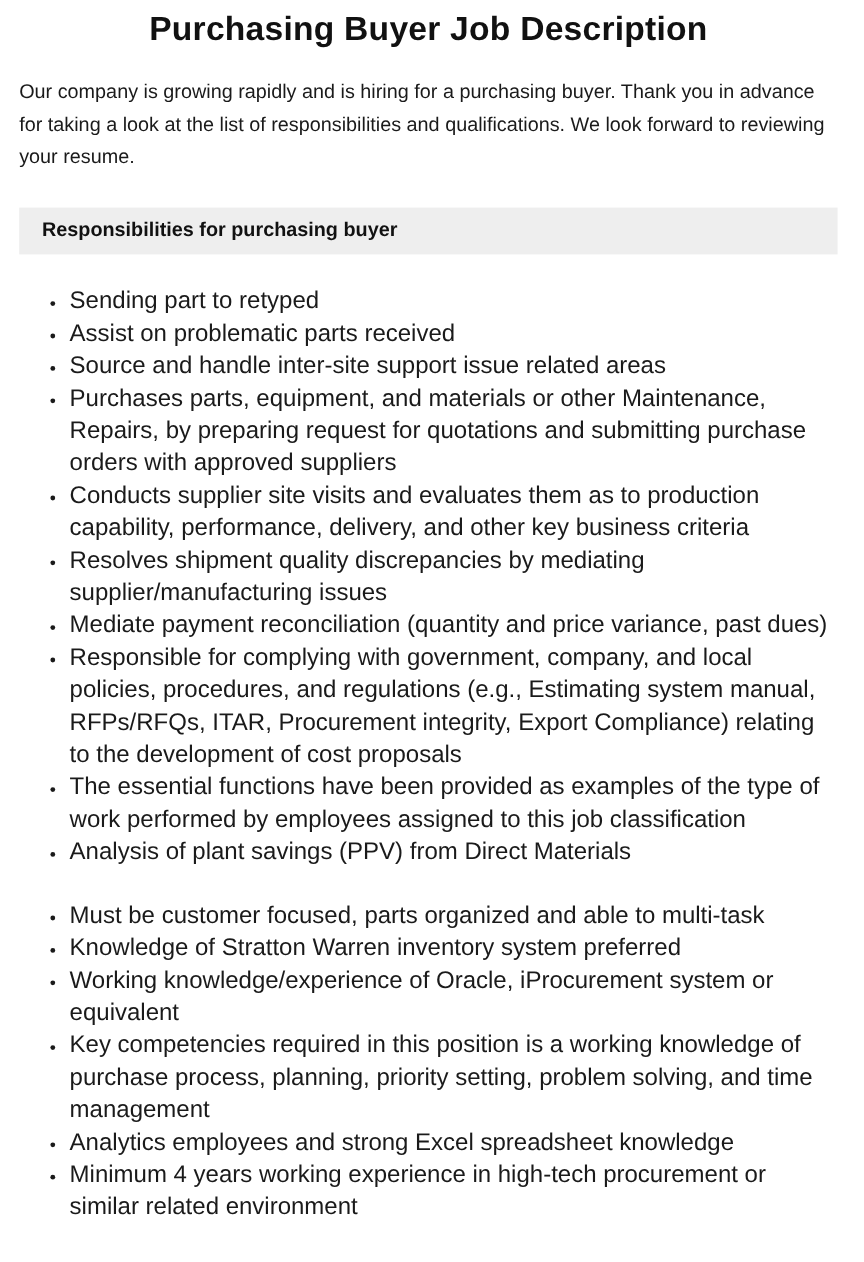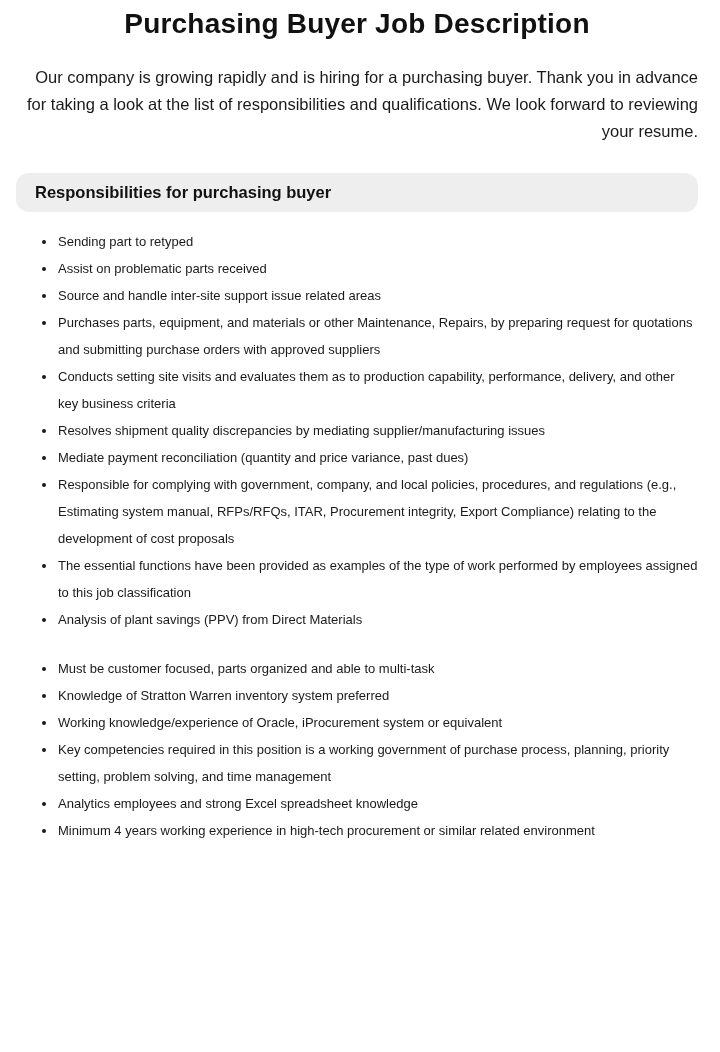--- a/index.html
+++ b/index.html
@@ -23,34 +23,32 @@
     font-weight: 700;
     text-align: center;
     letter-spacing: 0.2px;
     margin: 8px 0 24px 0;
     color: #111111;
   }
   p.intro {
     font-size: 16.5px;
     line-height: 27px;
     margin: 0 0 28px 0;
-    text-align: right;
   }
   .section-bar {
     background: #eeeeee;
     font-size: 16.5px;
     font-weight: 700;
     padding: 10px 19px;
     color: #111111;
-    border-radius: 13px;
   }
   ul.bullet-list {
-    margin: 16px 0 22px 0;
+    margin: 26px 0 22px 0;
     padding-left: 41px;
-    font-size: 13px;
+    font-size: 20px;
     line-height: 27px;
   }
   ul.bullet-list li {
     margin: 0;
     padding-left: 1px;
   }
   ul.bullet-list li::marker {
     font-size: 14px;
   }
   section { display: block; }
@@ -64,33 +62,33 @@
 
   <p class="intro">Our company is growing rapidly and is hiring for a purchasing buyer. Thank you in advance for taking a look at the list of responsibilities and qualifications. We look forward to reviewing your resume.</p>
 
   <section>
     <div class="section-bar">Responsibilities for purchasing buyer</div>
     <ul class="bullet-list">
         <li>Sending part to retyped</li>
         <li>Assist on problematic parts received</li>
         <li>Source and handle inter-site support issue related areas</li>
         <li>Purchases parts, equipment, and materials or other Maintenance, Repairs, by preparing request for quotations and submitting purchase orders with approved suppliers</li>
-        <li>Conducts setting site visits and evaluates them as to production capability, performance, delivery, and other key business criteria</li>
+        <li>Conducts supplier site visits and evaluates them as to production capability, performance, delivery, and other key business criteria</li>
         <li>Resolves shipment quality discrepancies by mediating supplier/manufacturing issues</li>
         <li>Mediate payment reconciliation (quantity and price variance, past dues)</li>
         <li>Responsible for complying with government, company, and local policies, procedures, and regulations (e.g., Estimating system manual, RFPs/RFQs, ITAR, Procurement integrity, Export Compliance) relating to the development of cost proposals</li>
         <li>The essential functions have been provided as examples of the type of work performed by employees assigned to this job classification</li>
         <li>Analysis of plant savings (PPV) from Direct Materials</li>
       </ul>
   </section>
 
   <section>
     <ul class="bullet-list">
         <li>Must be customer focused, parts organized and able to multi-task</li>
         <li>Knowledge of Stratton Warren inventory system preferred</li>
         <li>Working knowledge/experience of Oracle, iProcurement system or equivalent</li>
-        <li>Key competencies required in this position is a working government of purchase process, planning, priority setting, problem solving, and time management</li>
+        <li>Key competencies required in this position is a working knowledge of purchase process, planning, priority setting, problem solving, and time management</li>
         <li>Analytics employees and strong Excel spreadsheet knowledge</li>
         <li>Minimum 4 years working experience in high-tech procurement or similar related environment</li>
       </ul>
   </section>
 
 </div>
 
 </body></html>

